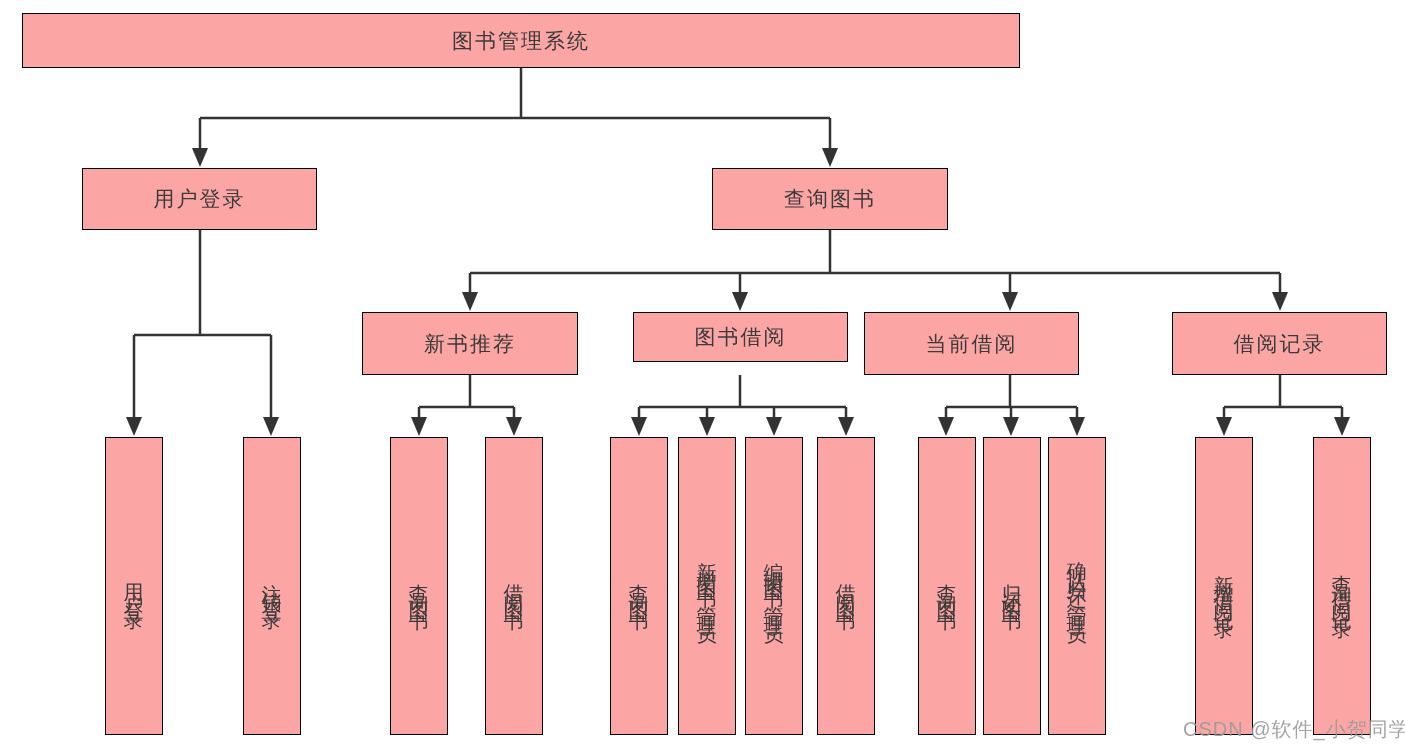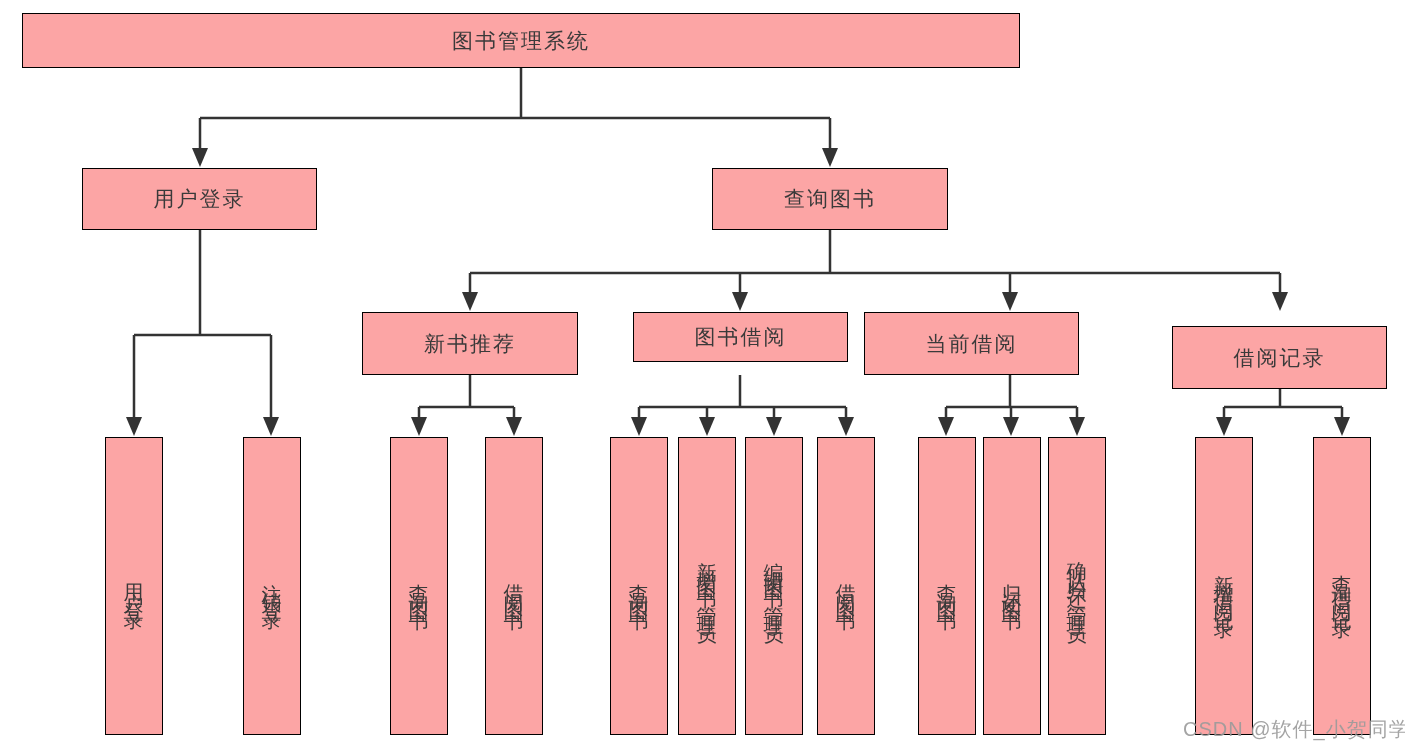--- a/index.html
+++ b/index.html
@@ -43,21 +43,21 @@
   }
   
   #n-root   { left: 22px;   top: 13px;  width: 998px; height: 55px; }
   
   #n-l2-0   { left: 82px;   top: 168px; width: 235px; height: 62px; }
   #n-l2-1   { left: 712px;  top: 168px; width: 236px; height: 62px; }
   
   #n-l3-0   { left: 362px;  top: 312px; width: 216px; height: 63px; }
   #n-l3-1   { left: 633px;  top: 312px; width: 215px; height: 50px; }
   #n-l3-2   { left: 864px;  top: 312px; width: 215px; height: 63px; }
-  #n-l3-3   { left: 1172px; top: 312px; width: 215px; height: 63px; margin-top: 14px; }
+  #n-l3-3   { left: 1172px; top: 312px; width: 215px; height: 63px; }
   
   .node.leaf { top: 437px; width: 58px; height: 298px; }
   #n-leaf-0  { left: 105px; }
   #n-leaf-1  { left: 243px; }
   #n-leaf-2  { left: 390px; }
   #n-leaf-3  { left: 485px; }
   #n-leaf-4  { left: 610px; }
   #n-leaf-5  { left: 678px; }
   #n-leaf-6  { left: 745px; }
   #n-leaf-7  { left: 817px; }

